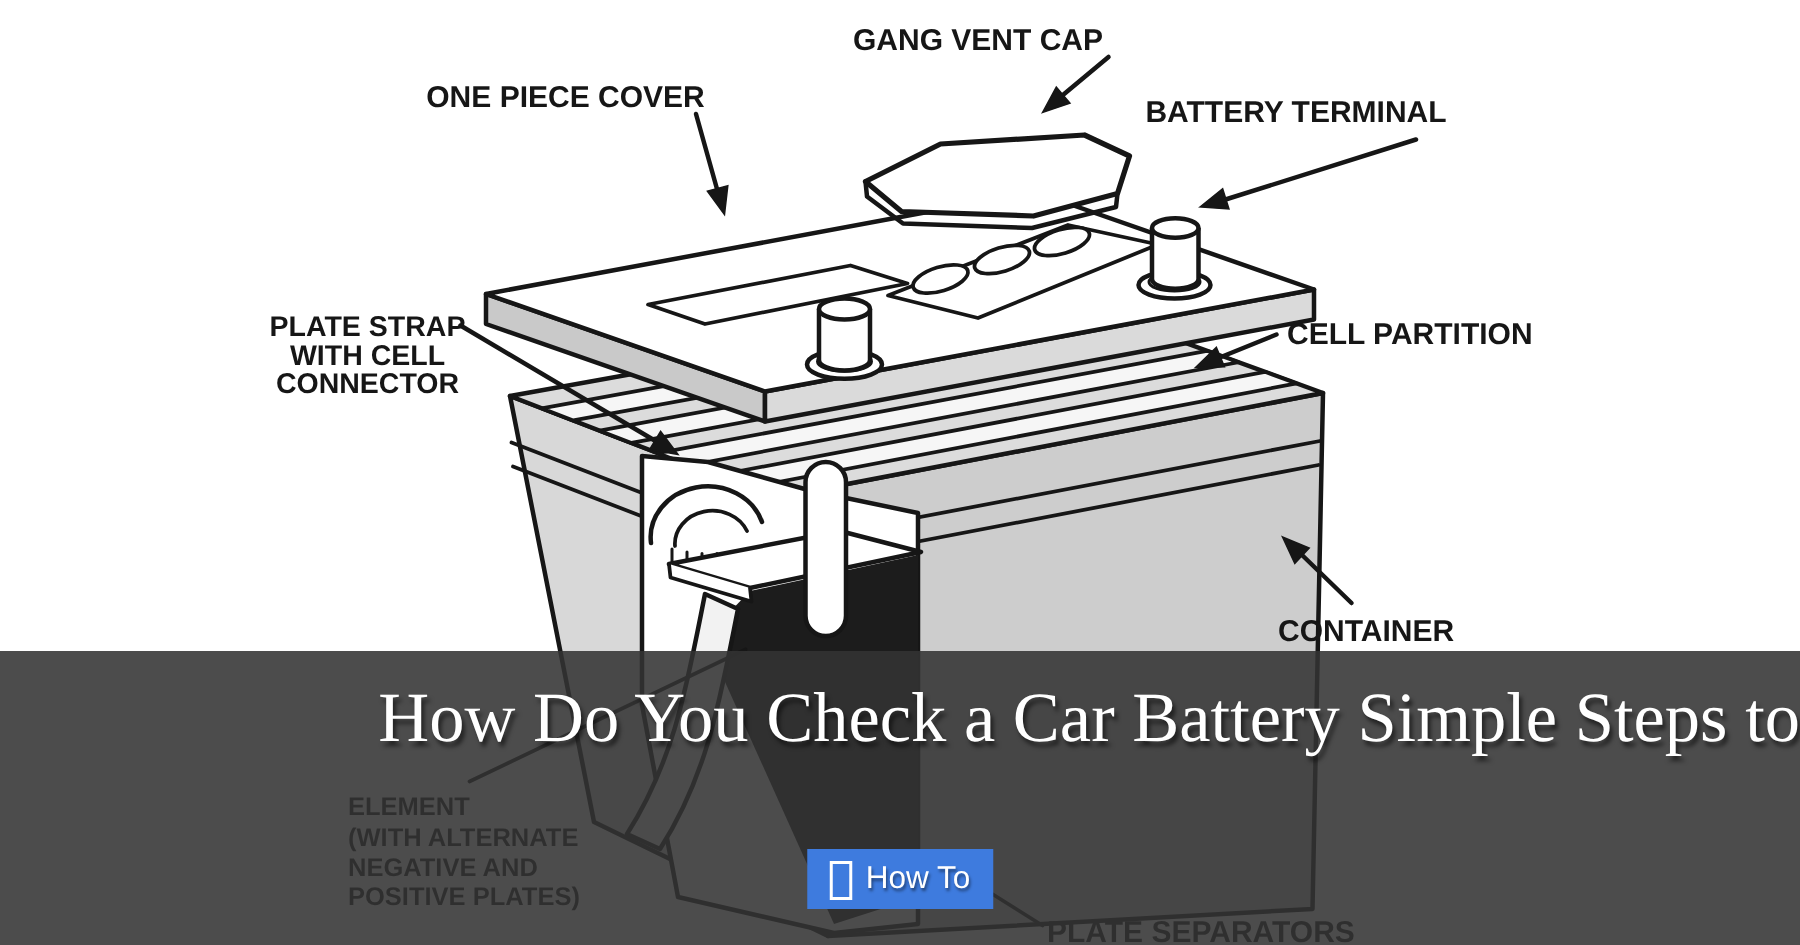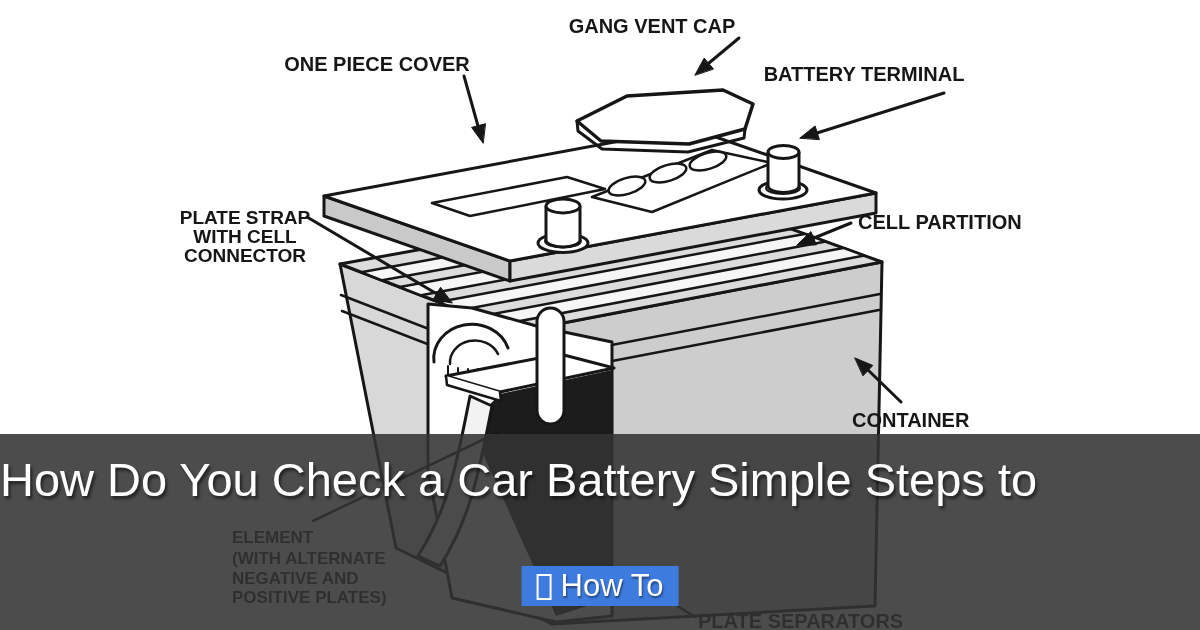--- a/index.html
+++ b/index.html
@@ -2,27 +2,27 @@
 <html><head>
 <meta charset="utf-8">
 <style>
   html,body{margin:0;padding:0;background:#fff;}
   .card{position:relative;width:1200px;height:630px;overflow:hidden;background:#ffffff;
         font-family:"Liberation Sans",sans-serif;}
   .card svg{position:absolute;left:0;top:0;z-index:1;}
   .dlabel{font-family:"Liberation Sans",sans-serif;font-weight:bold;fill:#161616;}
   .overlay{position:absolute;left:0;right:0;top:434px;bottom:0;z-index:2;
            background:rgba(51,51,51,0.88);}
-  .title-block{position:absolute;top:451px;left:0;width:100%;z-index:3;text-align:left;
+  .title-block{position:absolute;top:451px;left:0;width:100%;z-index:3;text-align:right;
                color:#ffffff;font-size:47px;line-height:57px;font-weight:400;
-               text-shadow:2px 3px 3px rgba(0,0,0,0.55);white-space:nowrap;}
+               text-shadow:2px 3px 3px rgba(0,0,0,0.55);white-space:nowrap;font-family:Liberation Serif, serif;}
   .title-line{display:block;}
   .badge{position:absolute;top:566px;left:50%;transform:translateX(-50%);z-index:3;
          height:40px;display:flex;align-items:center;gap:9px;padding:0 15px;
-         background:#3e7bde;color:#ffffff;font-size:31px;
+         background:#3e7bde;color:#ffffff;font-size:21px;
          text-shadow:1px 2px 2px rgba(0,0,0,0.45);}
   .tofu{display:inline-block;width:15px;height:26px;border:2.5px solid #ffffff;
         box-sizing:border-box;margin-top:1px;}
 </style>
 </head>
 <body>
 
 <div class="card">
 
   <svg width="1200" height="630" viewBox="0 0 1200 630">

